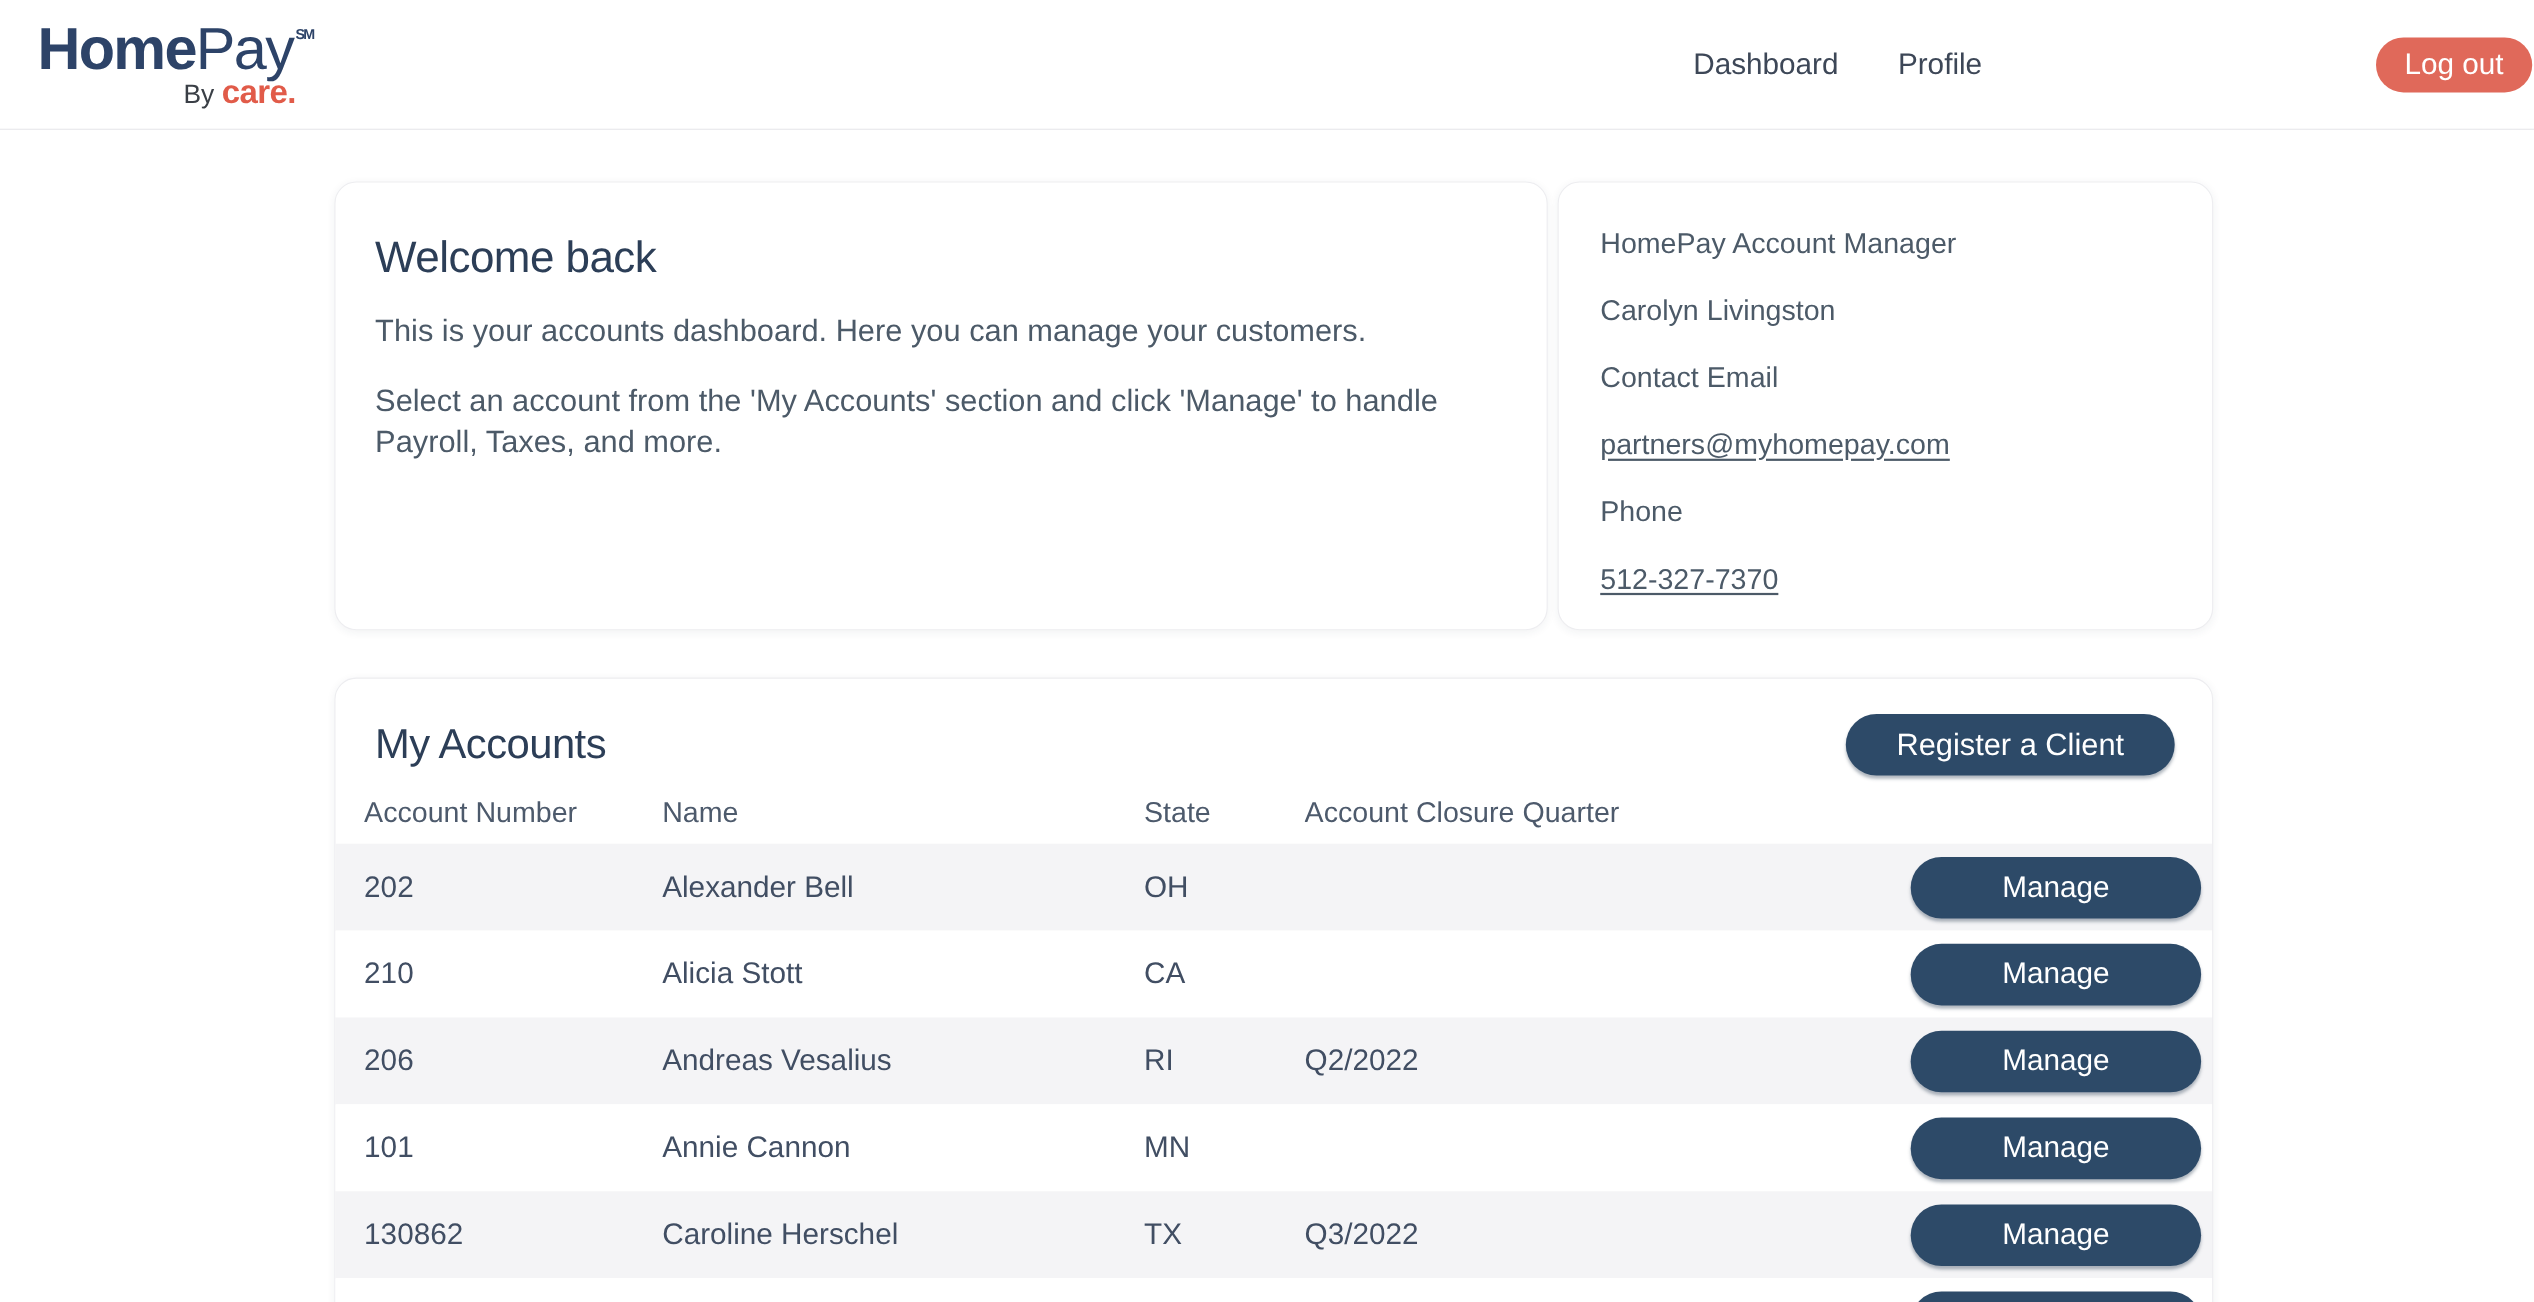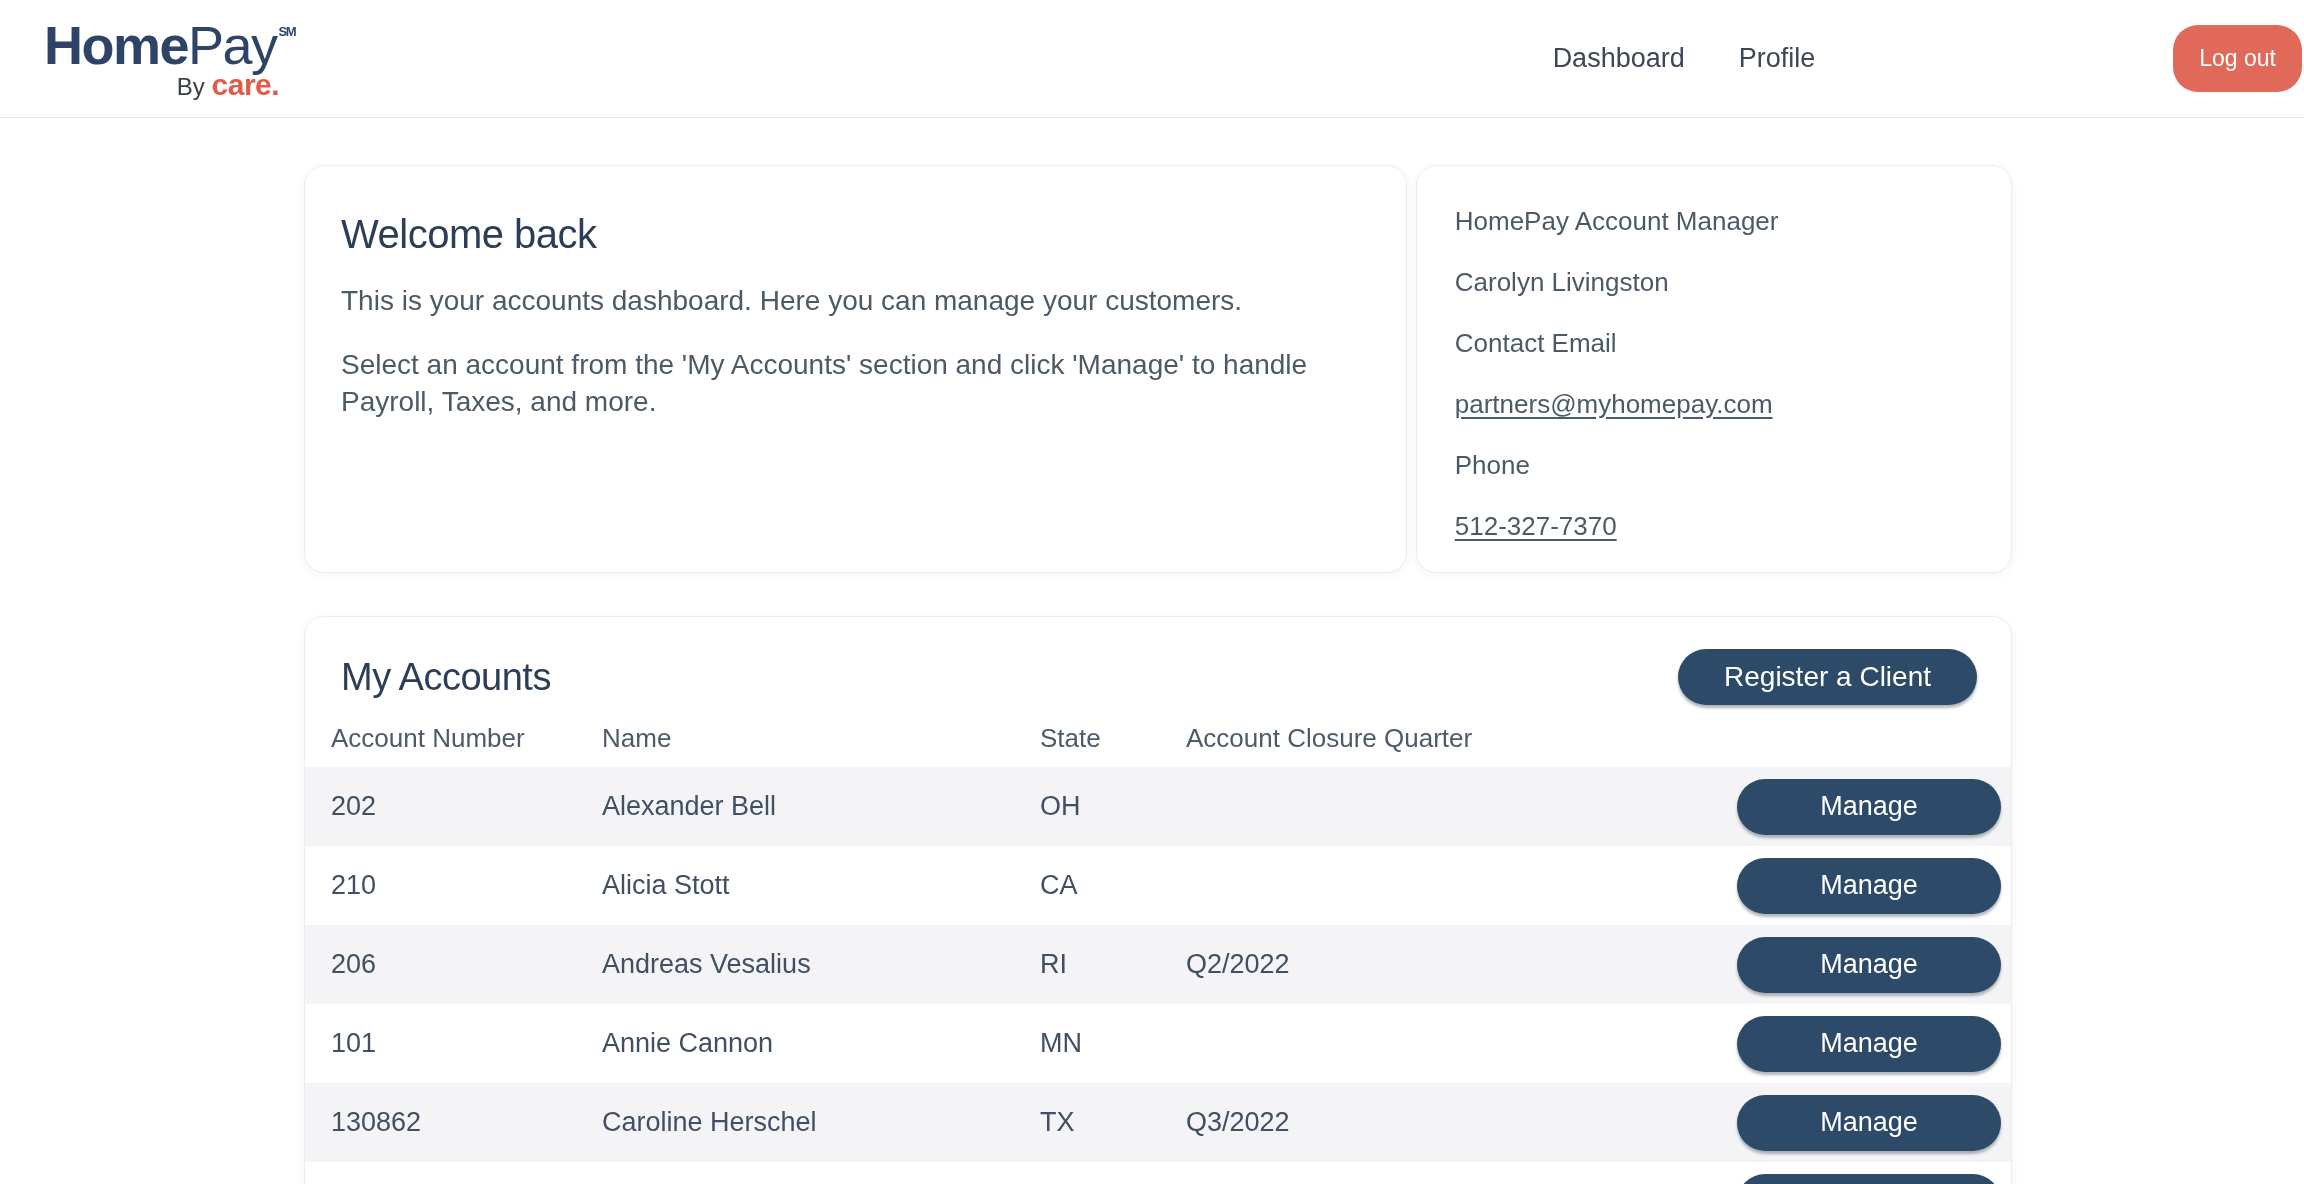--- a/index.html
+++ b/index.html
@@ -9,37 +9,37 @@
     background:#ffffff;
     font-family:"Liberation Sans", sans-serif;
     color:#414e63;
   }
 
   
   .topbar {
     height:118px; background:#fff;
     border-bottom:1px solid #e7e7ea;
     display:flex; align-items:center;
-    padding-left:44px;
+    padding-left:34px;
   }
   .logo { line-height:1; }
   .logo-main { font-size:54px; letter-spacing:-1.5px; color:#2d4368; white-space:nowrap; }
   .logo-home { font-weight:800; }
   .logo-pay  { font-weight:500; }
   .logo-sm   { font-size:13px; font-weight:700; color:#2d4368; position:relative; top:-28px; left:2px; }
   .logo-byline { text-align:right; padding-right:14px; margin-top:-2px; font-size:24px; color:#3a3f46; }
   .logo-care { color:#e15b49; font-weight:800; font-size:30px; letter-spacing:-0.5px; }
 
   .nav { display:flex; gap:54px; margin-left:auto; }
   .nav-link { font-size:27px; color:#3d4757; cursor:pointer; }
   .nav-spacer { width:358px; }
   .btn-logout {
     background:#e0695a; color:#fff; border:none; cursor:pointer;
-    font-family:inherit; font-size:23px;
-    height:67px; padding:0 26px; border-radius:25px;
+    font-family:inherit; font-size:27px;
+    height:50px; padding:0 26px; border-radius:25px;
     margin-right:2px;
   }
 
   
   .content { margin-left:304px; width:1708px; }
   .cards-row { display:flex; gap:9px; margin-top:47px; }
   .card {
     background:#fff;
     border:1px solid #ededf0;
     border-radius:20px;

